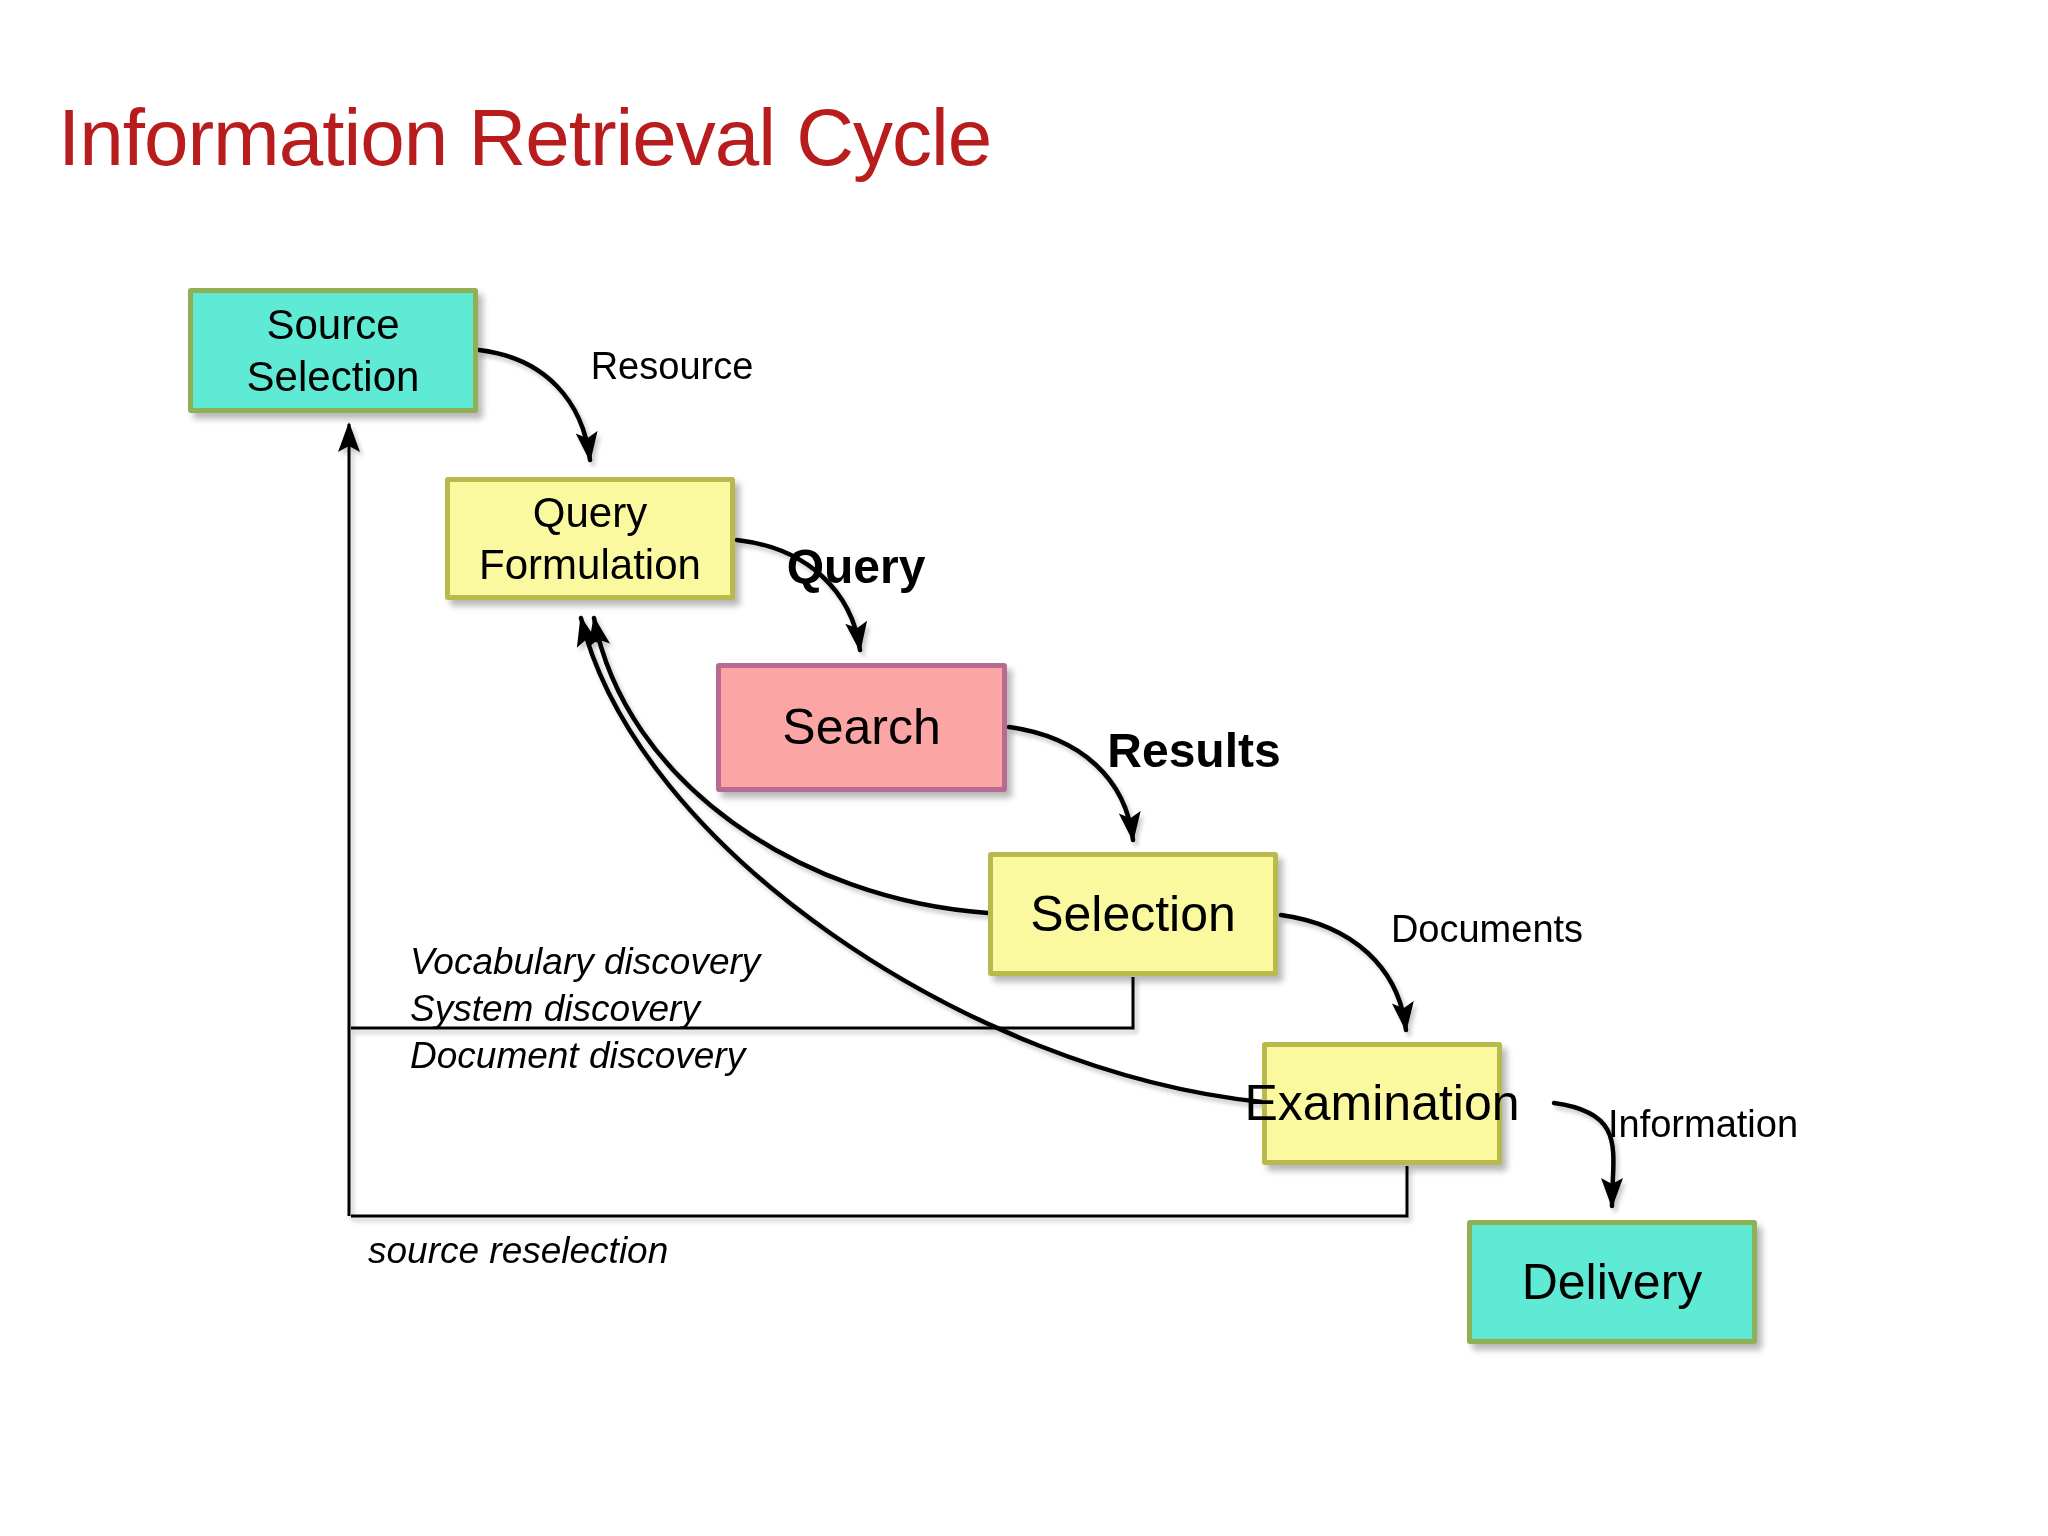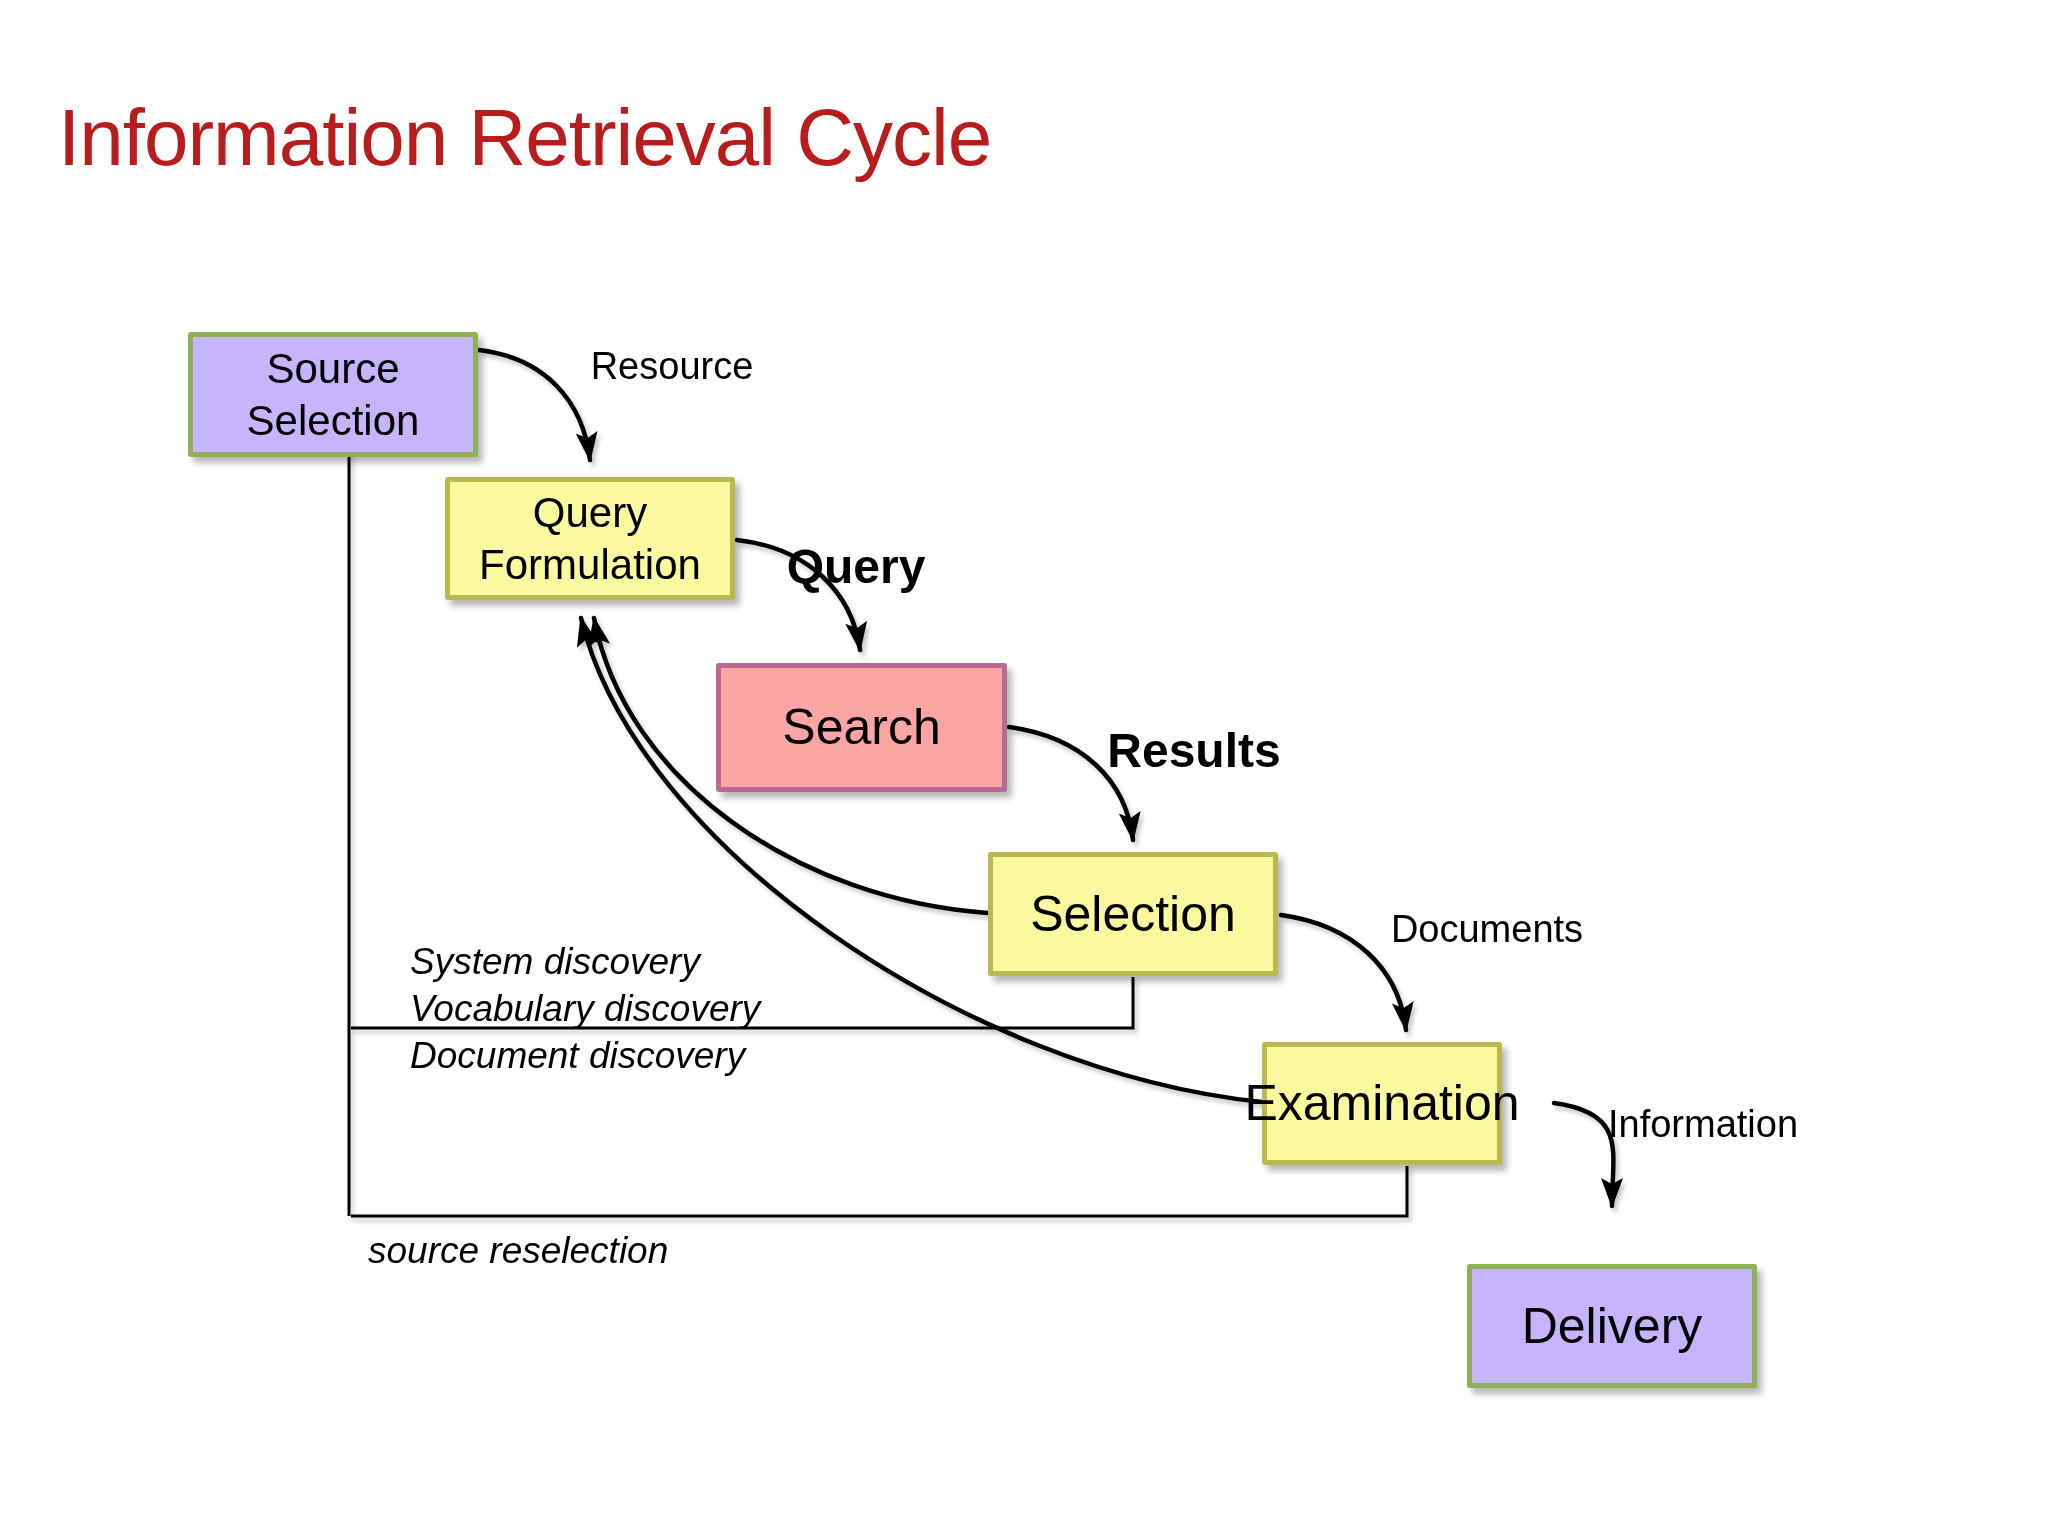--- a/index.html
+++ b/index.html
@@ -34,21 +34,21 @@
     border: 5px solid;
     border-radius: 3px;
     display: flex;
     align-items: center;
     justify-content: center;
     text-align: center;
     white-space: pre-line;
     line-height: 1.22;
     box-shadow: 5px 6px 6px rgba(0,0,0,0.28);
   }
-  .node.green  { background: #c4b5fd; border-color: #8fb054; margin-top: 44px; }
+  .node.green  { background: #5eead4; border-color: #8fb054; }
   .node.yellow { background: #fbf9a0; border-color: #b9b94e; }
   .node.pink   { background: #fca5a5; border-color: #b76b93; }
   .node.two-line { font-size: 42px; }
   .node.one-line { font-size: 50px; }
 
   #node-source-selection  { left: 188px;  top: 288px;  width: 290px; height: 125px; }
   #node-query-formulation { left: 445px;  top: 477px;  width: 290px; height: 123px; }
   #node-search            { left: 716px;  top: 663px;  width: 291px; height: 129px; }
   #node-selection         { left: 988px;  top: 852px;  width: 290px; height: 124px; }
   #node-examination       { left: 1262px; top: 1042px; width: 240px; height: 123px; }
@@ -132,20 +132,20 @@
 
   <div id="label-query" class="edge-label bold">Query</div>
 
   <div id="label-results" class="edge-label bold">Results</div>
 
   <div id="label-documents" class="edge-label">Documents</div>
 
   <div id="label-information" class="edge-label">Information</div>
 
   <div id="discovery-block">
+    <div>Vocabulary discovery</div>
     <div>System discovery</div>
-    <div>Vocabulary discovery</div>
     <div>Document discovery</div>
   </div>
 
   <div id="source-reselection-label">source reselection</div>
 
 </div>
 
 </body></html>

